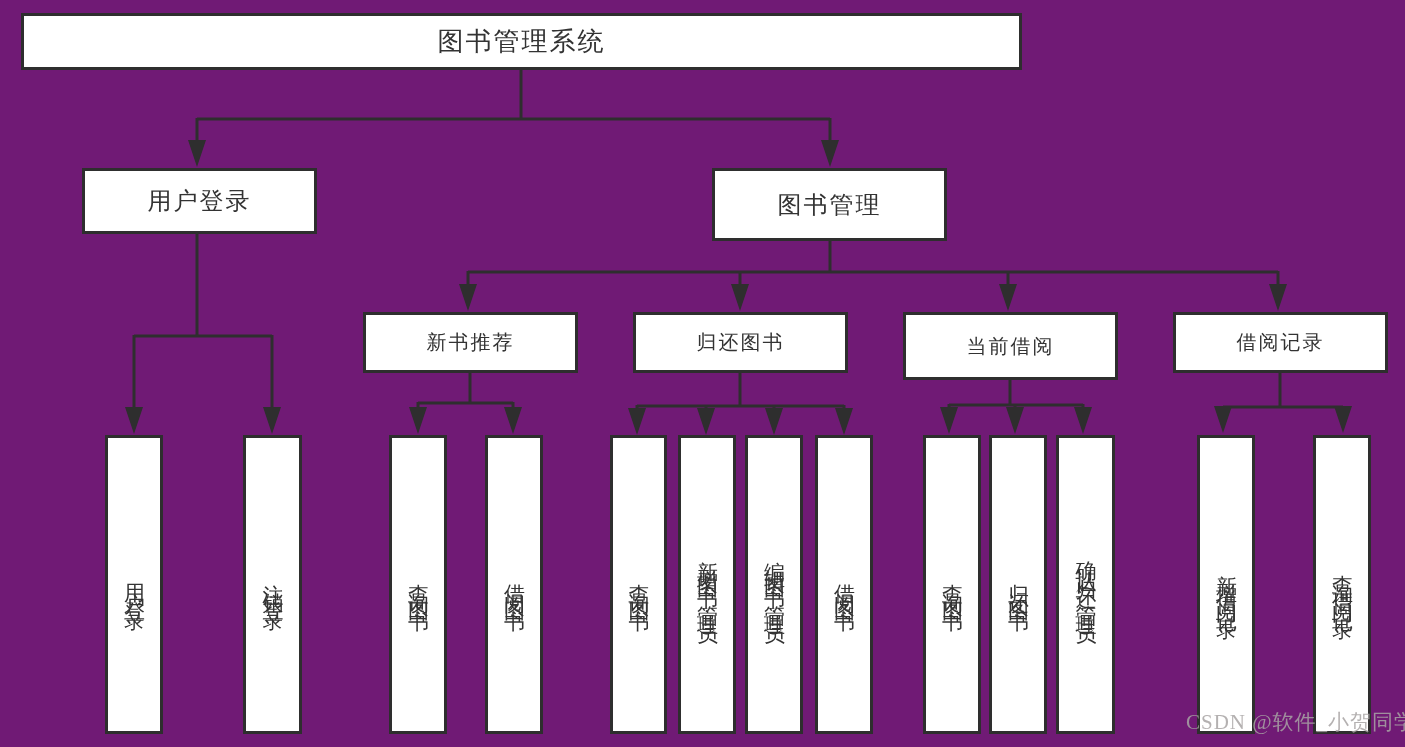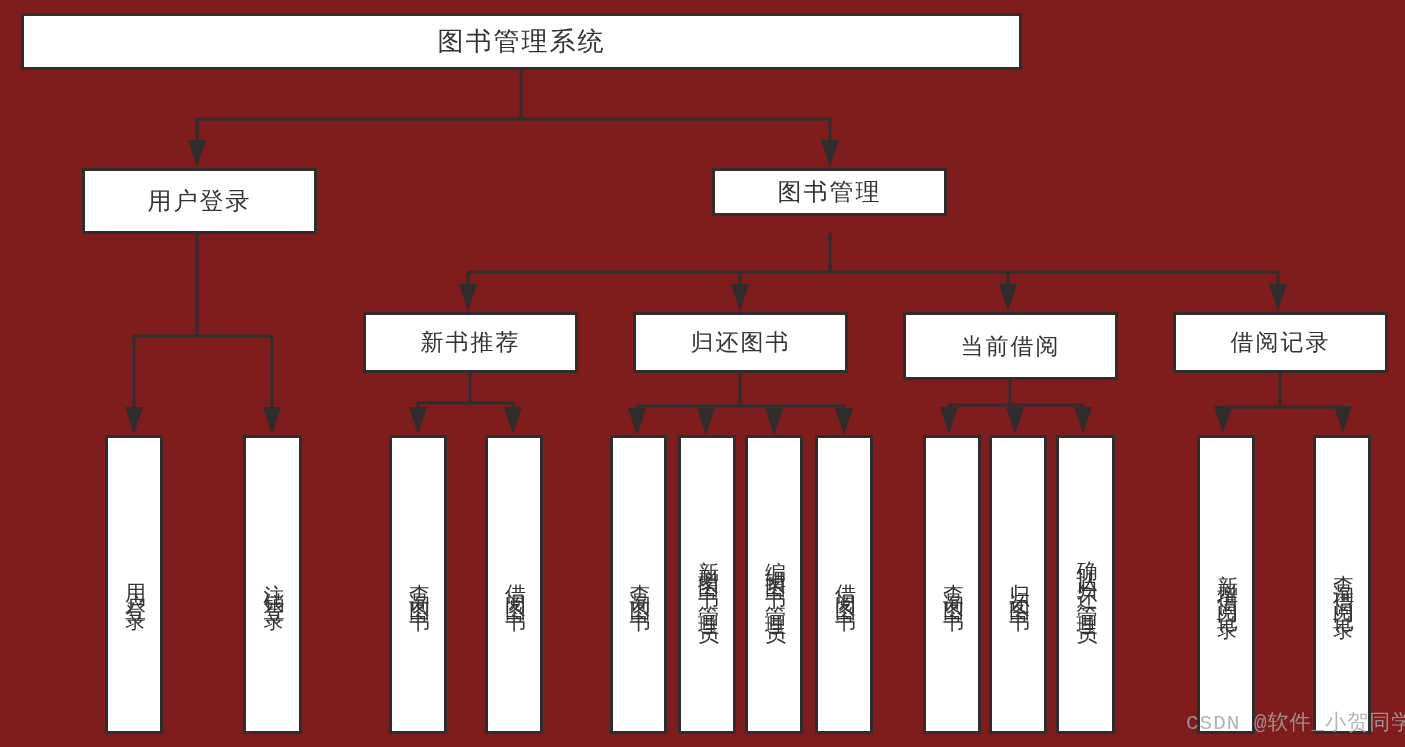--- a/index.html
+++ b/index.html
@@ -4,22 +4,22 @@
 <style>
   html, body {
     margin: 0;
     padding: 0;
     background: #ffffff;
   }
   .canvas {
     position: relative;
     width: 1405px;
     height: 747px;
-    background: #7f1d1d;
-    font-family: Liberation Mono, monospace;
+    background: #701a75;
+    font-family: Liberation Serif, serif;
     color: #333333;
     overflow: hidden;
   }
   .connectors {
     position: absolute;
     left: 0;
     top: 0;
     width: 1405px;
     height: 747px;
     pointer-events: none;
@@ -29,21 +29,21 @@
     box-sizing: border-box;
     border: 3px solid #2e2e2e;
     background: #ffffff;
     display: flex;
     align-items: center;
     justify-content: center;
     white-space: nowrap;
   }
   .hbox-root   { font-size: 26px; letter-spacing: 2px; }
   .hbox-l2     { font-size: 24px; letter-spacing: 2px; }
-  .hbox-l3     { font-size: 23px; letter-spacing: 2px; }
+  .hbox-l3     { font-size: 20px; letter-spacing: 2px; }
   .vbox {
     writing-mode: vertical-rl;
     text-orientation: mixed;
     font-size: 21px;
     letter-spacing: 9px;
     line-height: 1;
   }
   .vbox span { display: block; }
   .watermark {
     position: absolute;
@@ -102,21 +102,21 @@
     </g>
   </svg>
 
   <div class="box hbox-root" style="left:21px; top:13px; width:1001px; height:57px;">
     <span>图书管理系统</span>
   </div>
 
   <div class="box hbox-l2" style="left:82px; top:168px; width:235px; height:66px;">
     <span>用户登录</span>
   </div>
-  <div class="box hbox-l2" style="left:712px; top:168px; width:235px; height:48px;">
+  <div class="box hbox-l2" style="left:712px; top:168px; width:235px; height:73px;">
     <span>图书管理</span>
   </div>
 
   <div class="box hbox-l3" style="left:363px; top:312px; width:215px; height:61px;">
     <span>新书推荐</span>
   </div>
   <div class="box hbox-l3" style="left:633px; top:312px; width:215px; height:61px;">
     <span>归还图书</span>
   </div>
   <div class="box hbox-l3" style="left:903px; top:312px; width:215px; height:68px;">

